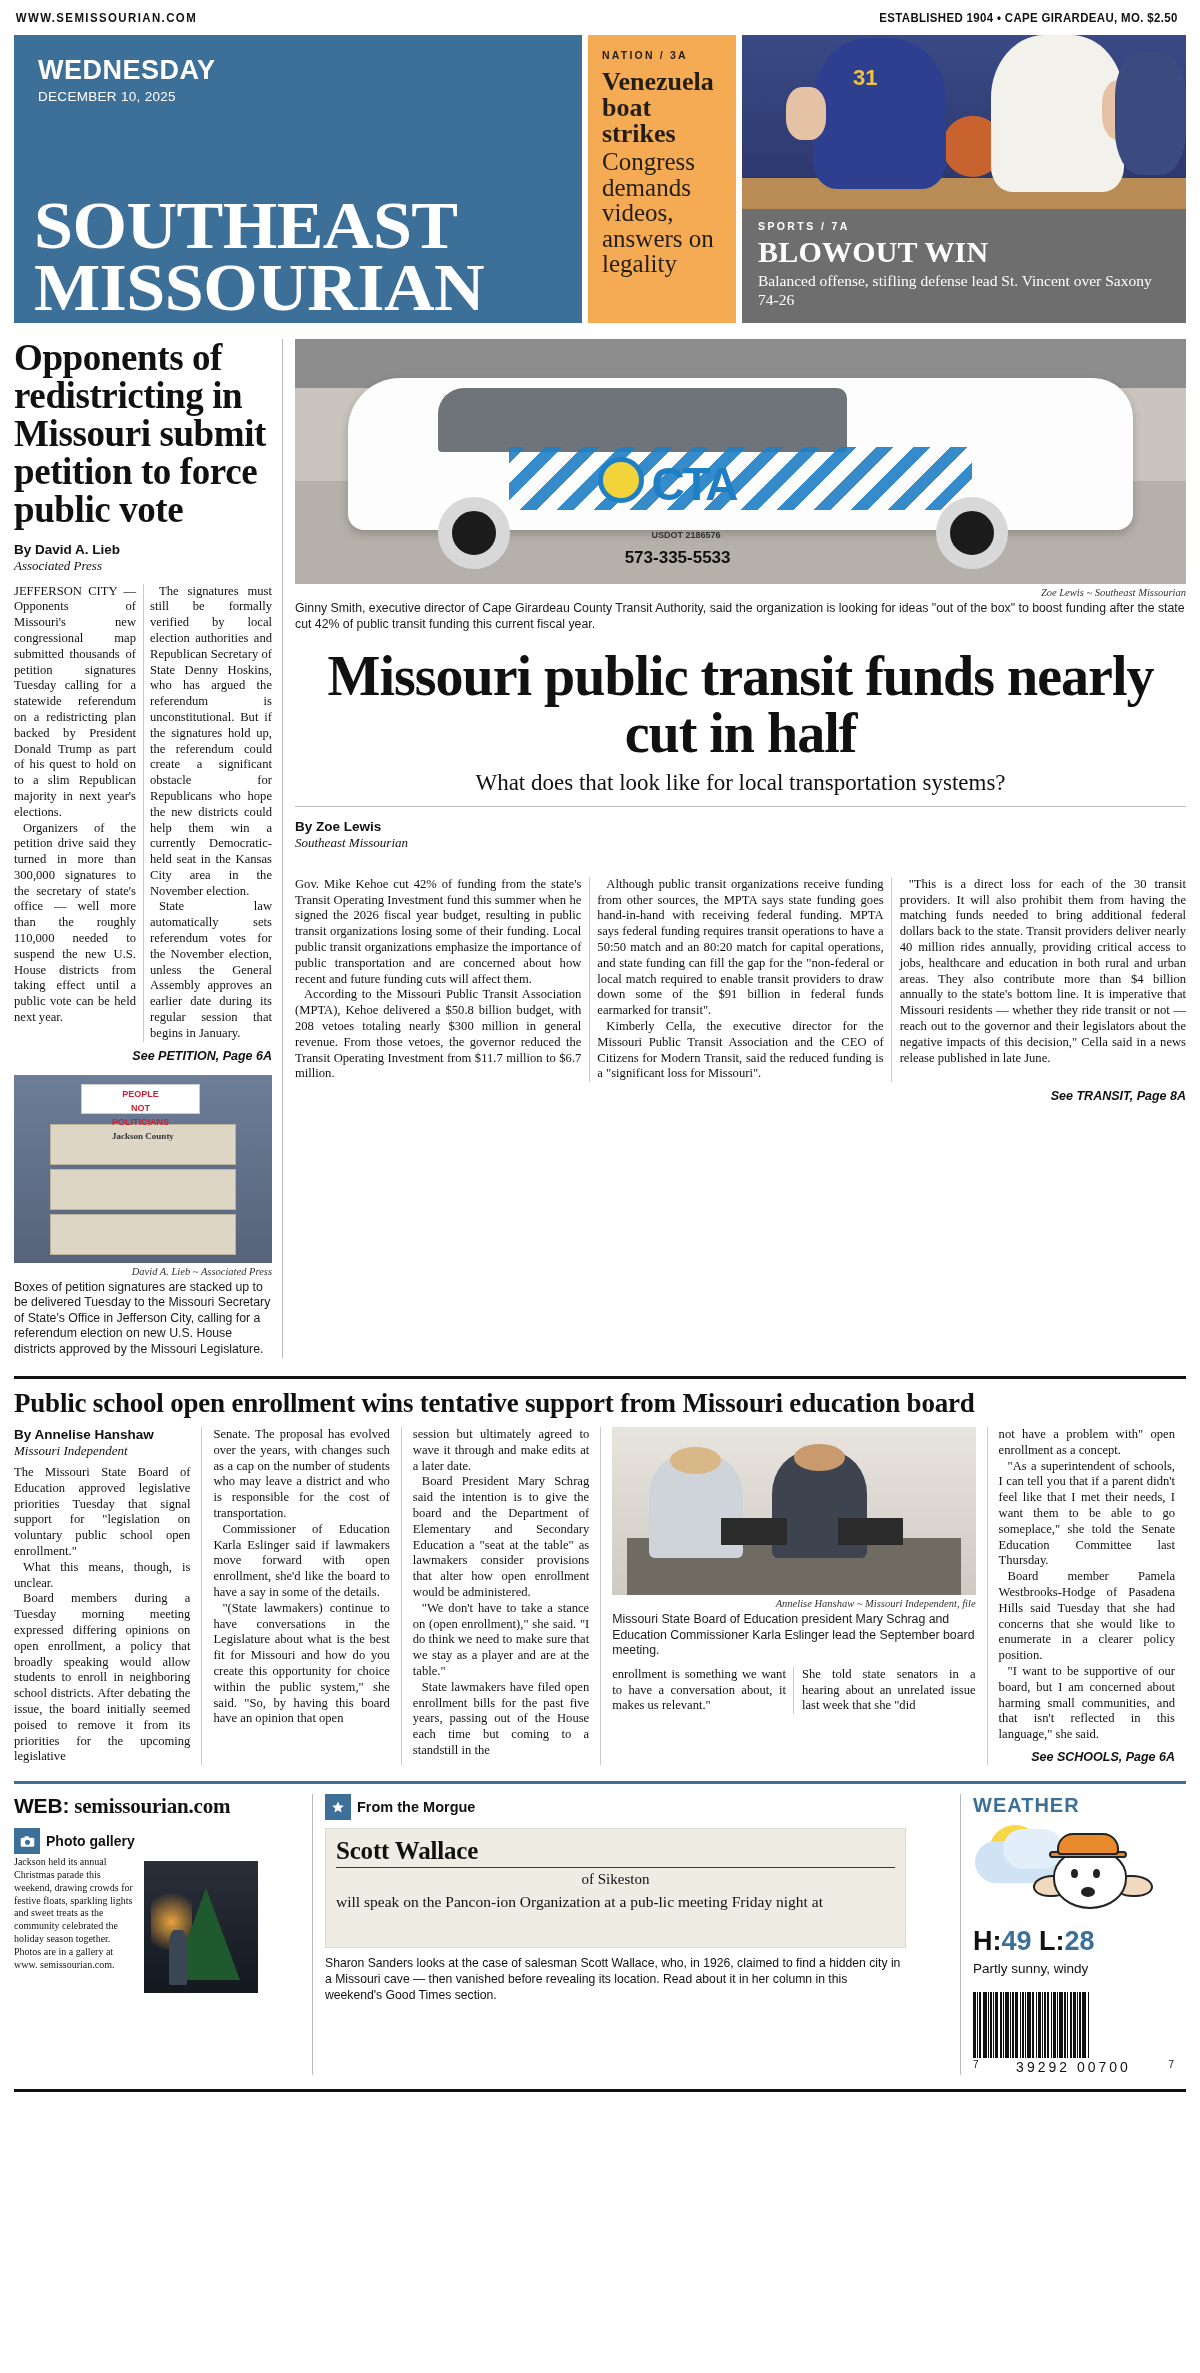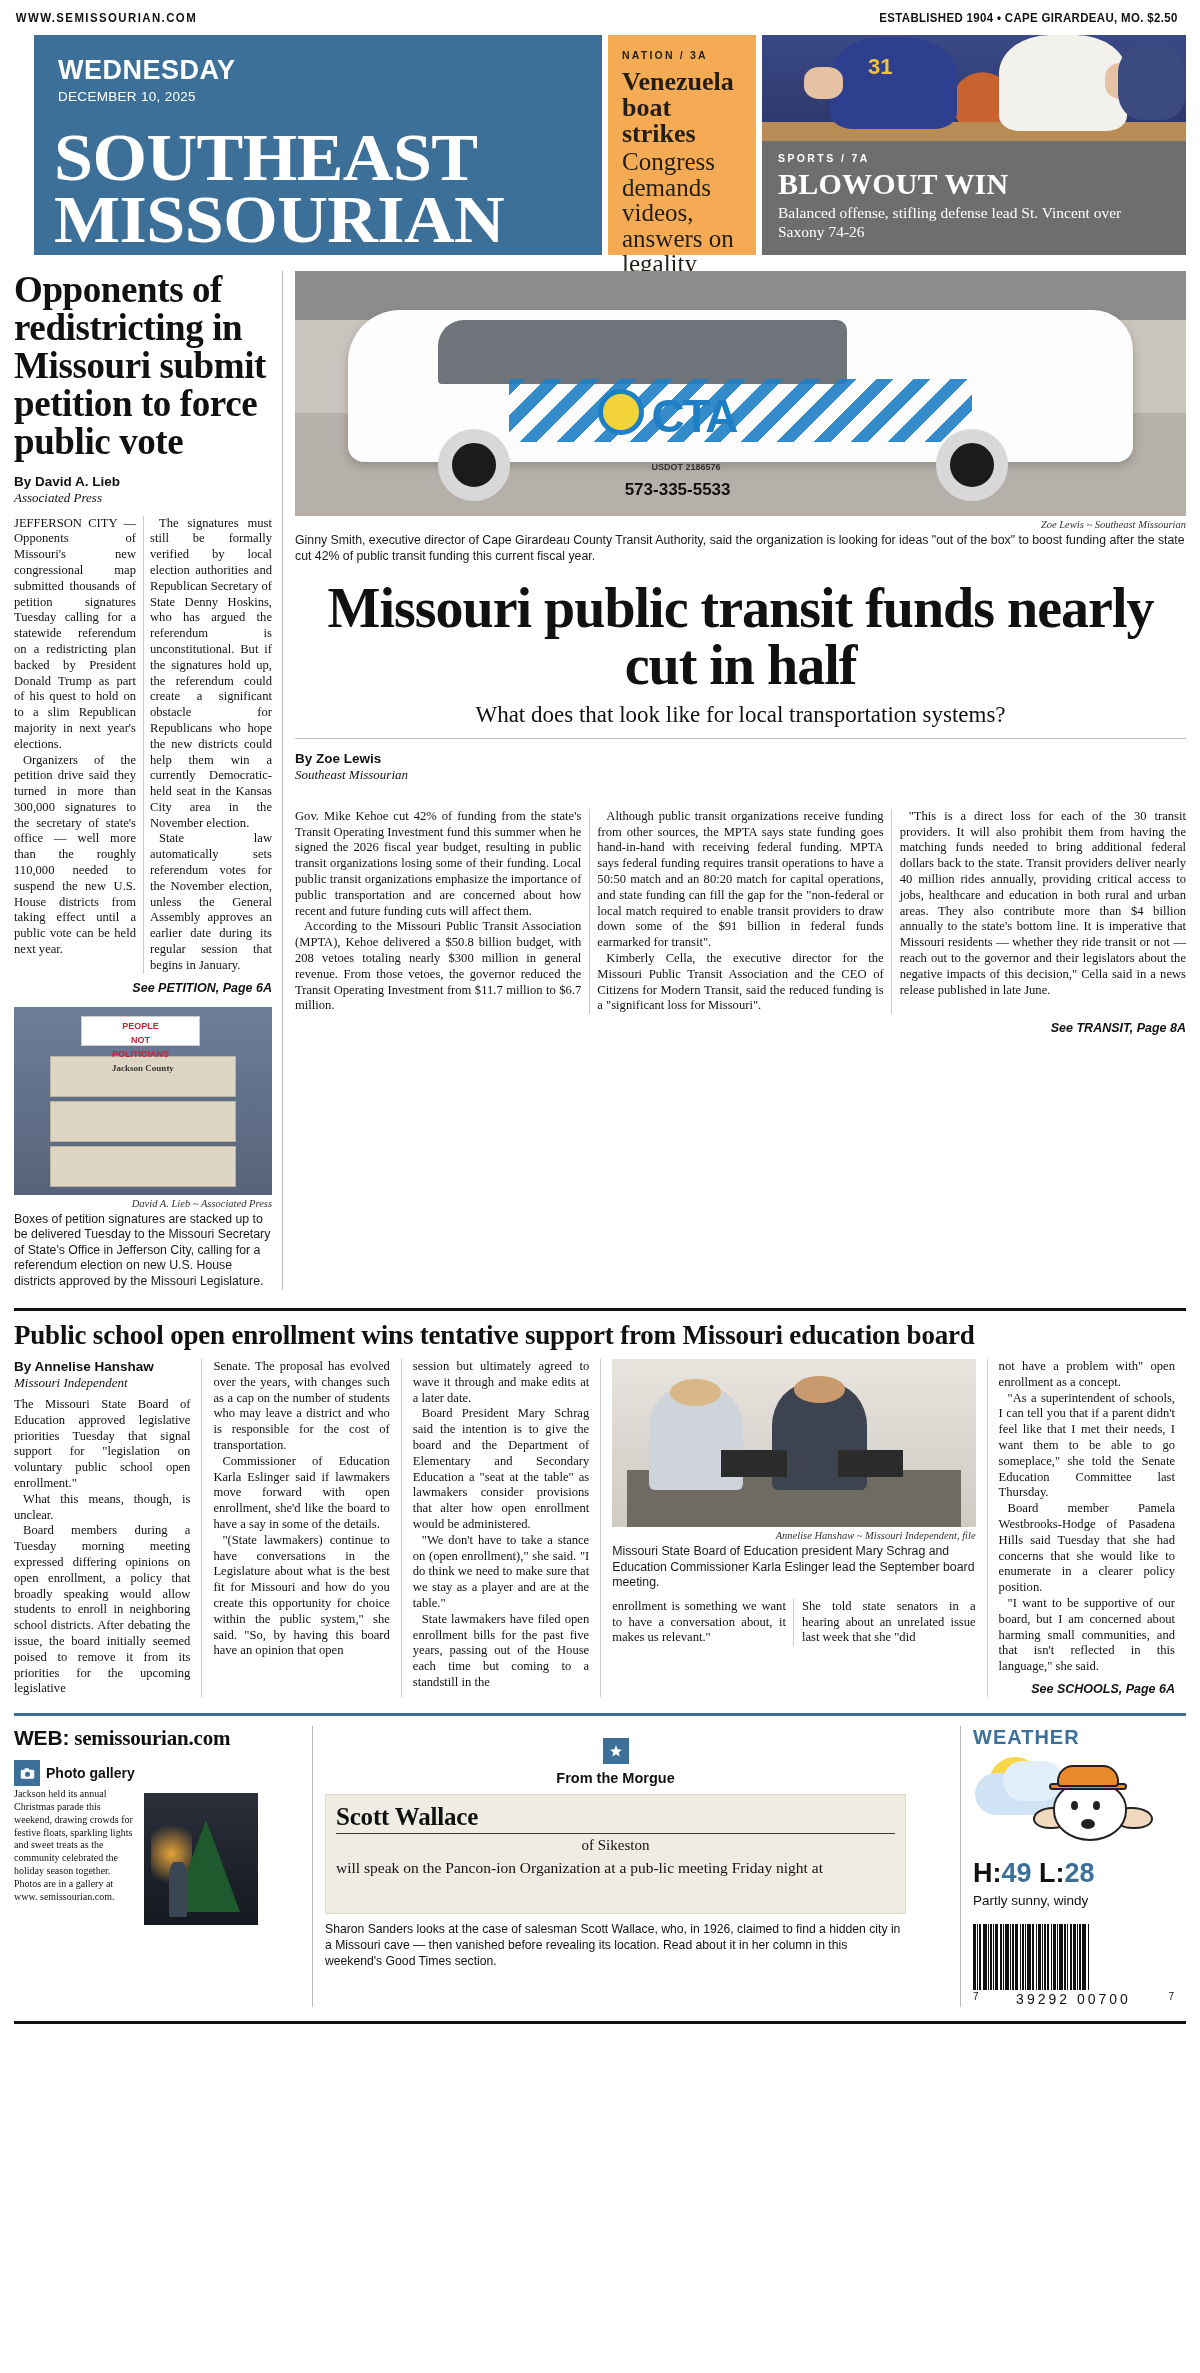--- a/index.html
+++ b/index.html
@@ -16,21 +16,21 @@
     display:flex; justify-content:space-between; align-items:flex-end;
     font-family:"Liberation Sans", sans-serif;
     font-size:13px; font-weight:700; letter-spacing:1.6px;
     padding:10px 2px 6px 2px; color:#111;
     transform:scaleX(0.88); transform-origin:left center;
     width:113%;
   }
   .toprail .right { letter-spacing:0.4px; }
 
   
-  .flagrow { display:flex; gap:6px; height:220px; margin-top:4px;margin-left:20px; }
+  .flagrow { display:flex; gap:6px; height:288px; margin-top:4px; }
   .masthead {
     width:568px; background:#3d7099; color:#fff;
     position:relative; padding:22px 24px 0 24px;
     font-family:"Liberation Sans", sans-serif;
   }
   .masthead .dayline { font-size:27px; font-weight:700; letter-spacing:0.5px; line-height:1; }
   .masthead .dateline { font-size:13.5px; font-weight:400; letter-spacing:0.3px; margin-top:5px; }
   .masthead .wordmark {
     position:absolute; left:20px; right:14px; bottom:4px;
     font-family:"Liberation Serif", serif; font-weight:700;
@@ -408,21 +408,21 @@
           <div class="xmas">
             <div class="glow"></div>
               <div class="tree"></div>
               <div class="ppl"></div>
           </div>
         </div>
       </div>
     </div>
 
     <div class="bcol morgue">
-      <div class="badge-row" style="margin-top:12px;flex-direction:column;">
+      <div class="badge-row" style="margin-top:0;">
         <span class="bluesq">
           <svg width="14" height="14" viewBox="0 0 20 20" aria-hidden="true">
             <polygon points="10,2 12.4,7.6 18.4,8.1 13.8,12 15.2,17.9 10,14.7 4.8,17.9 6.2,12 1.6,8.1 7.6,7.6" fill="#fff"></polygon>
           </svg>
         </span>
         <span class="morguehead">From the Morgue</span>
       </div>
       <div class="morgue-clip">
         <div class="t1">Scott Wallace</div>
         <div class="t2">of Sikeston</div>

